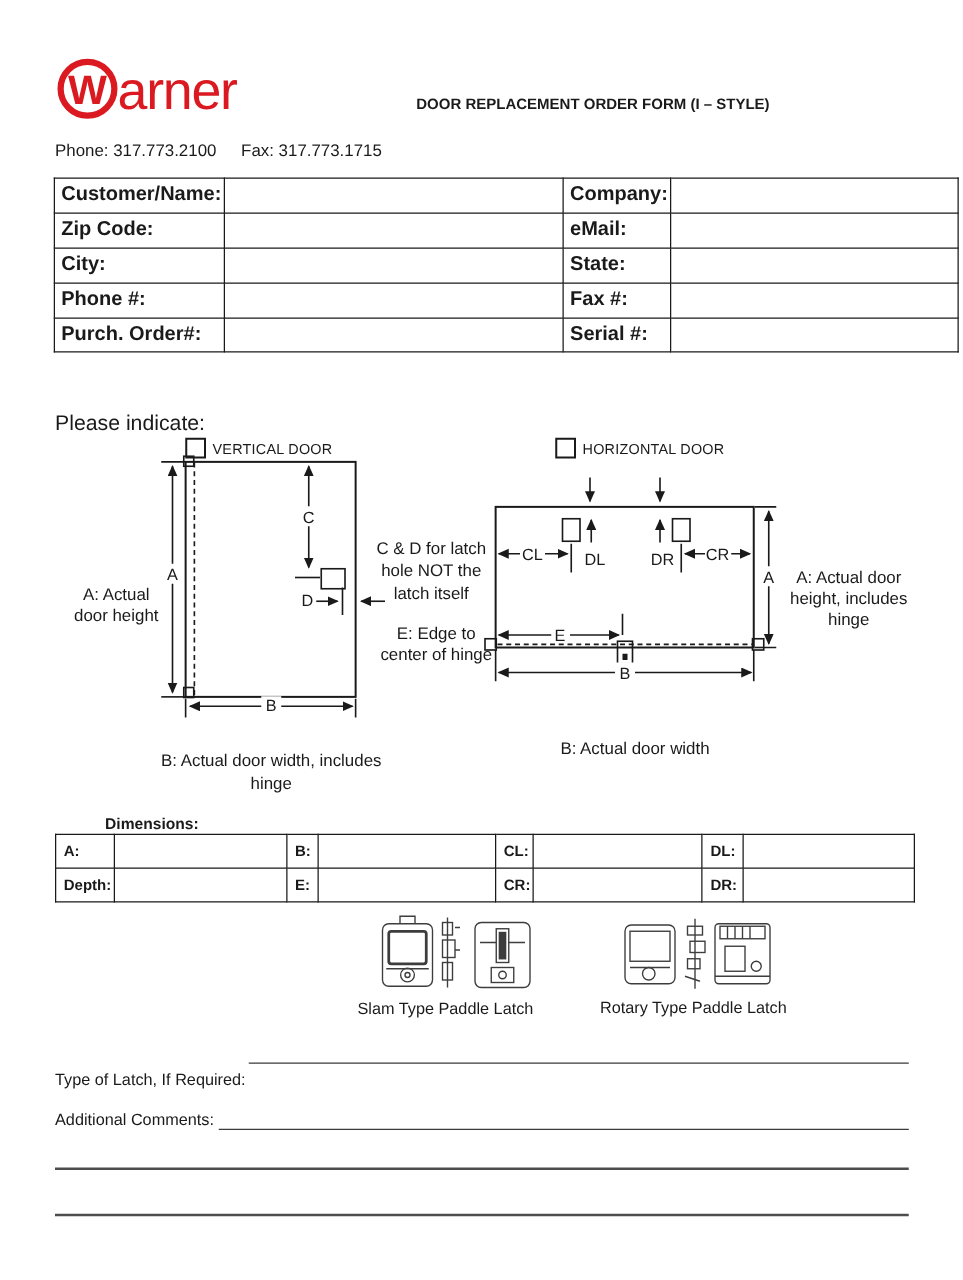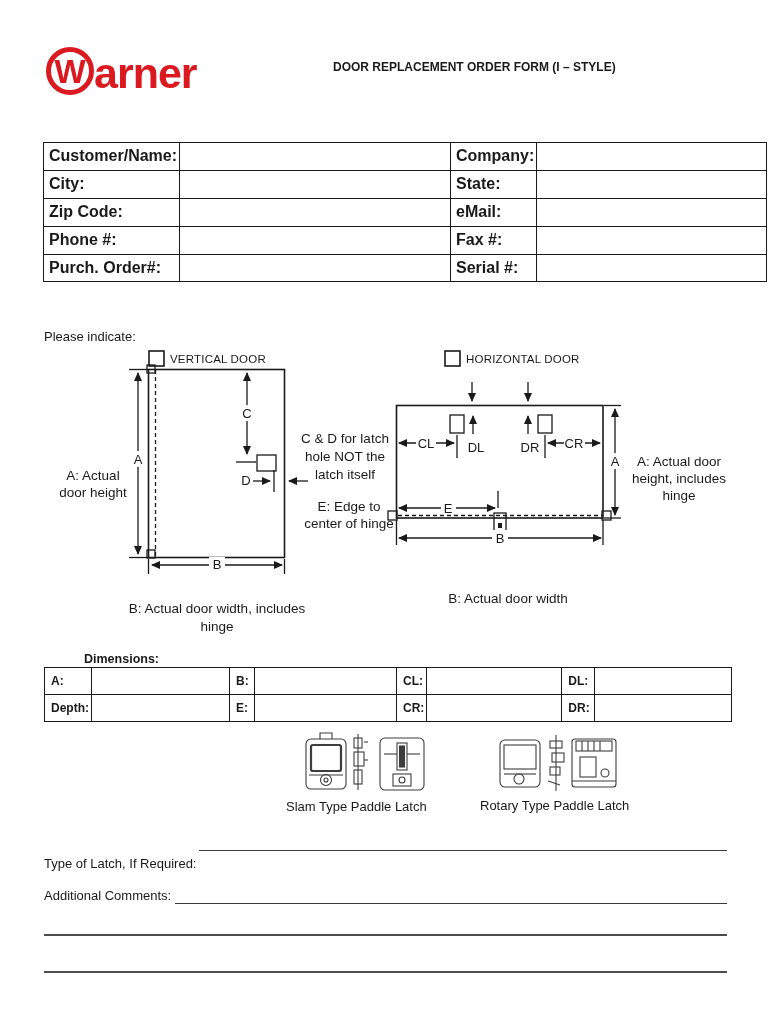--- a/index.html
+++ b/index.html
@@ -9,35 +9,35 @@
   }
   .abs { position:absolute; }
 
   
   .logo { left:46px; top:46px; display:flex; align-items:center; }
   .logo-circle {
     width:38px; height:38px; border:5px solid #da1a20; border-radius:50%;
     display:flex; align-items:center; justify-content:center;
   }
   .logo-w { color:#da1a20; font-weight:bold; font-size:33px; line-height:1; margin-top:2px; }
-  .logo-rest { color:#da1a20; font-weight:bold; font-size:43px; letter-spacing:-1px; line-height:1; margin-left:0px; margin-top:6px; }
-
-  .title { left:333px; top:60px; width:300px; font-size:12px; font-weight:bold; }
+  .logo-rest { color:#da1a20; font-weight:normal; font-size:43px; letter-spacing:-1px; line-height:1; margin-left:0px; margin-top:6px; }
+
+  .title { left:333px; top:76px; width:300px; font-size:12px; font-weight:bold; }
   .phoneline { left:44px; top:113px; font-size:13.5px; }
   .phoneline .fax { margin-left:16px; }
 
   
   .cust-table { left:43px; top:142px; border-collapse:collapse; table-layout:fixed; }
   .cust-table td {
     border:1.5px solid #1a1a1a; height:26.9px; padding:0 2px 0 5px;
     font-size:16px; vertical-align:middle; overflow:hidden; white-space:nowrap;
   }
   .cust-table td.lbl { font-weight:bold; }
 
-  .please { left:44px; top:329px; font-size:13px;text-align:right; }
+  .please { left:44px; top:329px; font-size:17px;text-align:right; }
 
   
   .diagrams { left:0; top:345px; }
   .diagrams text { font-size:13px; fill:#1a1a1a; }
   .diagrams text.cbx { font-size:11.5px; letter-spacing:0.2px; }
   .diagrams text.note { font-size:13.5px; }
   .dline { stroke:#1a1a1a; stroke-width:1.3; fill:none; }
   .dthick { stroke:#1a1a1a; stroke-width:1.6; fill:none; }
 
   .dim-label { left:44px; top:652px; font-size:12.5px; font-weight:bold;padding-left:40px; }
@@ -60,45 +60,49 @@
 
 <div class="page">
 
   <div class="abs logo">
     <div class="logo-circle">
       <span class="logo-w">W</span>
     </div>
     <span class="logo-rest">arner</span>
   </div>
   <div class="abs title">DOOR REPLACEMENT ORDER FORM (I – STYLE)</div>
+  <div class="abs phoneline">
+    <span>Phone: 317.773.2100</span>
+    <span class="fax">Fax: 317.773.1715</span>
+  </div>
 
   <table class="abs cust-table">
     <colgroup>
         <col style="width:109px">
         <col style="width:271px">
         <col style="width:74px">
         <col style="width:230px">
       </colgroup>
     <tbody>
         <tr>
       <td class="lbl">Customer/Name:</td>
       <td></td>
       <td class="lbl">Company:</td>
       <td></td>
     </tr>
     <tr>
+      <td class="lbl">Zip Code:</td>
+      <td></td>
+      <td class="lbl">eMail:</td>
+      <td></td>
+    </tr>
+    <tr>
       <td class="lbl">City:</td>
       <td></td>
       <td class="lbl">State:</td>
-      <td></td>
-    </tr>
-    <tr>
-      <td class="lbl">Zip Code:</td>
-      <td></td>
-      <td class="lbl">eMail:</td>
       <td></td>
     </tr>
     <tr>
       <td class="lbl">Phone #:</td>
       <td></td>
       <td class="lbl">Fax #:</td>
       <td></td>
     </tr>
     <tr>
       <td class="lbl">Purch. Order#:</td>

